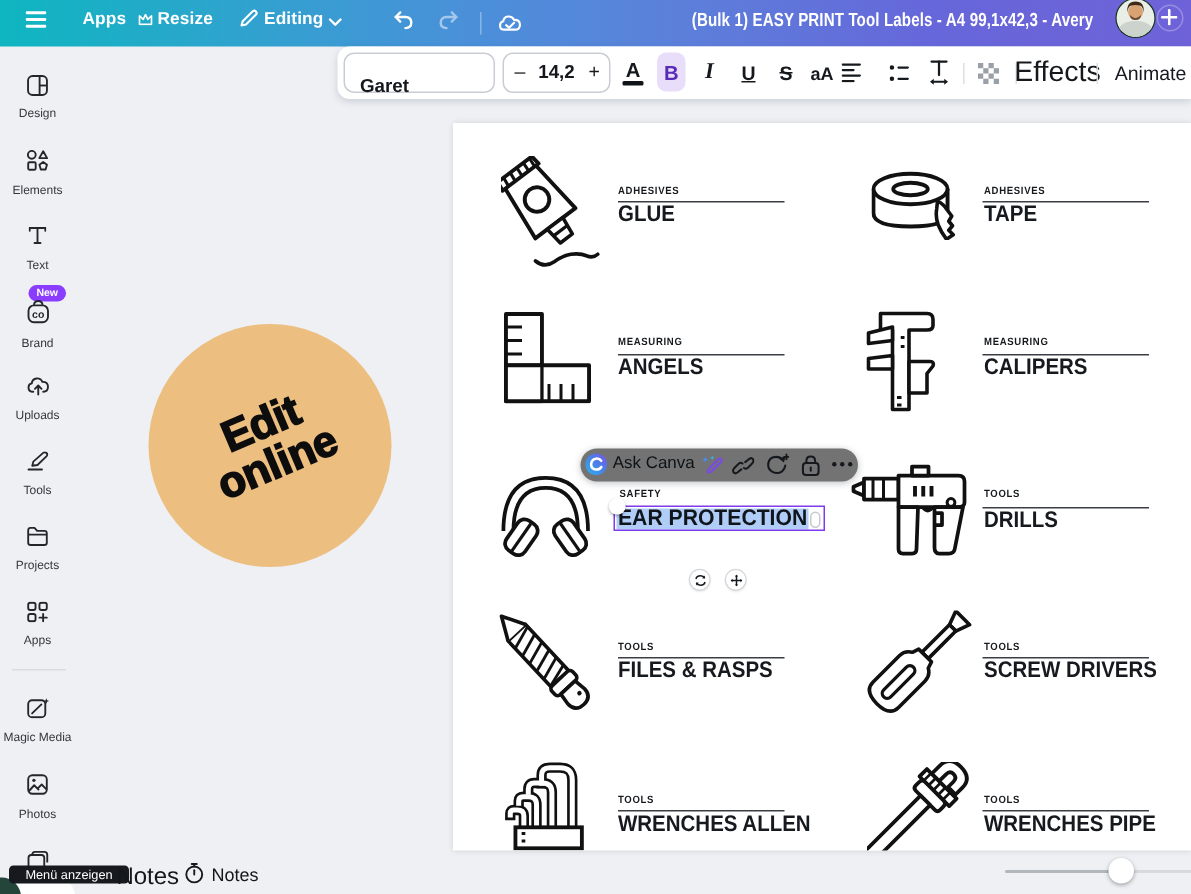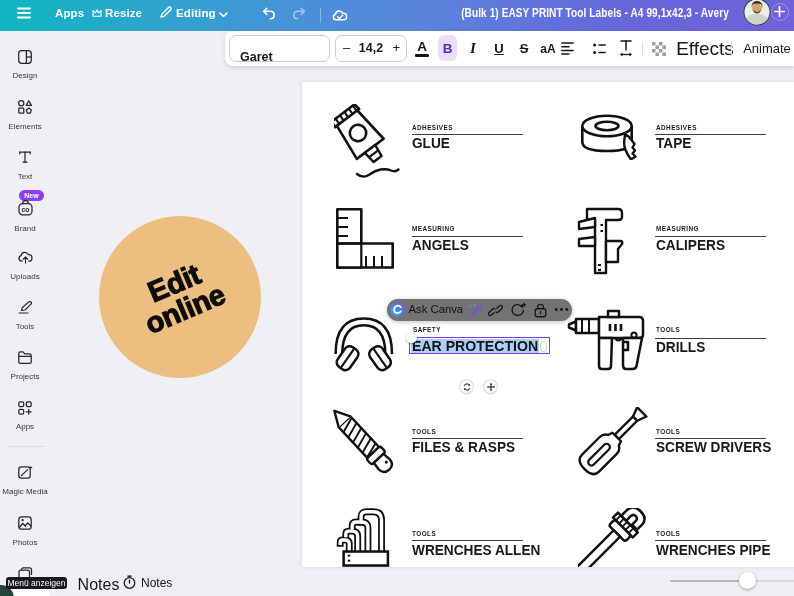--- a/index.html
+++ b/index.html
@@ -525,21 +525,21 @@
     <g fill="none" stroke="#23272b" stroke-width="1.25" stroke-linejoin="round">
       <path d="M3.5 2.8 Q3.5 0.9 5.4 0.9 H11.6 Q13.5 0.9 13.5 2.8 V8"></path>
       <rect x="1" y="3" width="10.5" height="9" rx="1.9"></rect>
     </g>
   </svg>
 </div>
 
 <div id="bottomleft">
   <div class="abs" style="left:6px;top:582px;width:44px;height:30px;border-radius:50%;background:#fff;"></div>
   <div class="abs" style="left:-12px;top:585px;width:26px;height:26px;border-radius:50%;background:#23453a;"></div>
-  <div class="abs" style="left:6px;top:576.5px;width:61px;height:12.5px;background:#16191d;border-radius:3px;color:#fff;font-size:8.5px;line-height:12.5px;text-align:center;">Menü anzeigen</div>
+  <div class="abs" style="left:6px;top:576.5px;width:80px;height:12.5px;background:#16191d;border-radius:3px;color:#fff;font-size:8.5px;line-height:12.5px;text-align:center;">Menü anzeigen</div>
   <div class="abs" style="left:77.6px;top:576px;font-size:16px;font-weight:500;color:#13171b;">Notes</div>
   <svg class="abs" style="left:123px;top:575px" width="13" height="14" viewBox="0 0 13 14">
     <g fill="none" stroke="#15191d" stroke-width="1.25" stroke-linecap="round">
       <circle cx="6.5" cy="8" r="5.3"></circle>
       <line x1="6.5" y1="8" x2="6.5" y2="5.2"></line>
       <line x1="4.8" y1="1" x2="8.2" y2="1"></line>
           <line x1="6.5" y1="1" x2="6.5" y2="2.6"></line>
     </g>
   </svg>
   <div class="abs" style="left:141px;top:576px;font-size:12px;font-weight:500;color:#13171b;">Notes</div>

